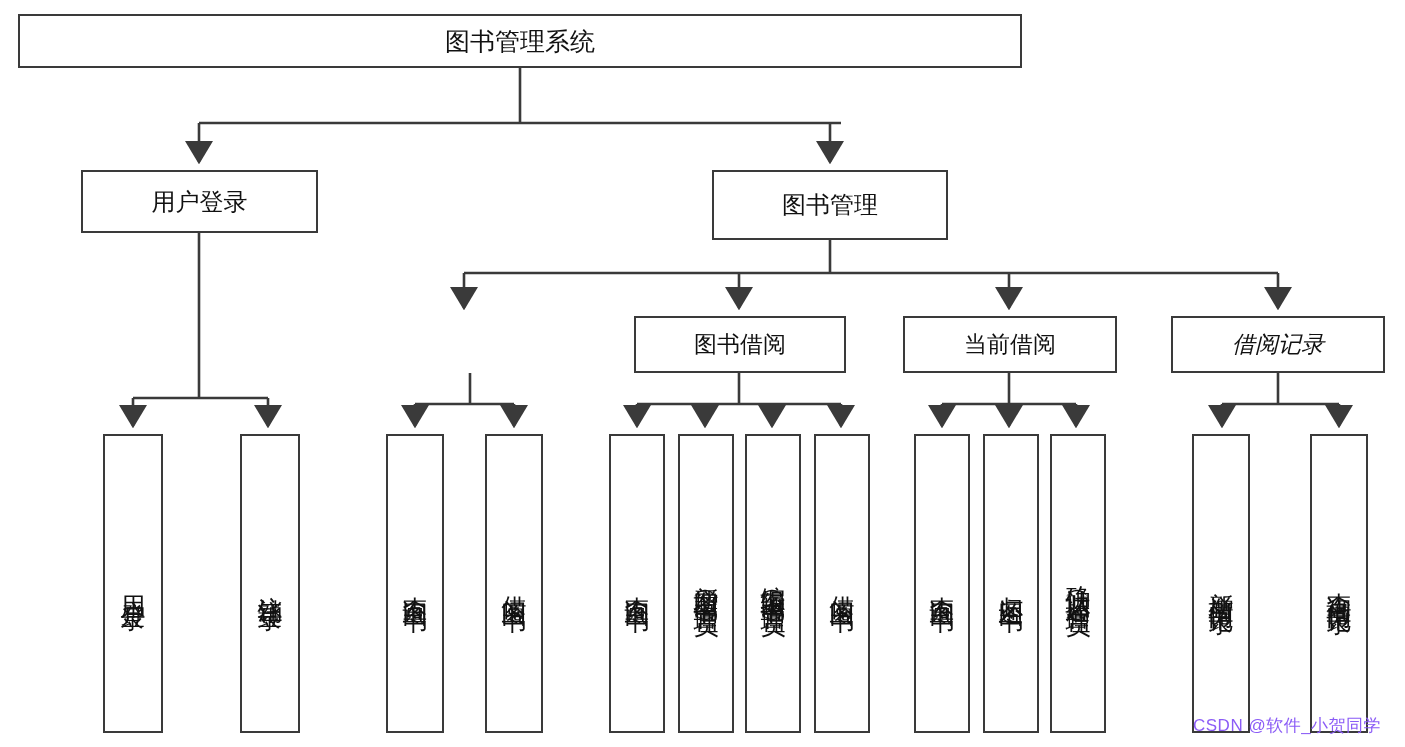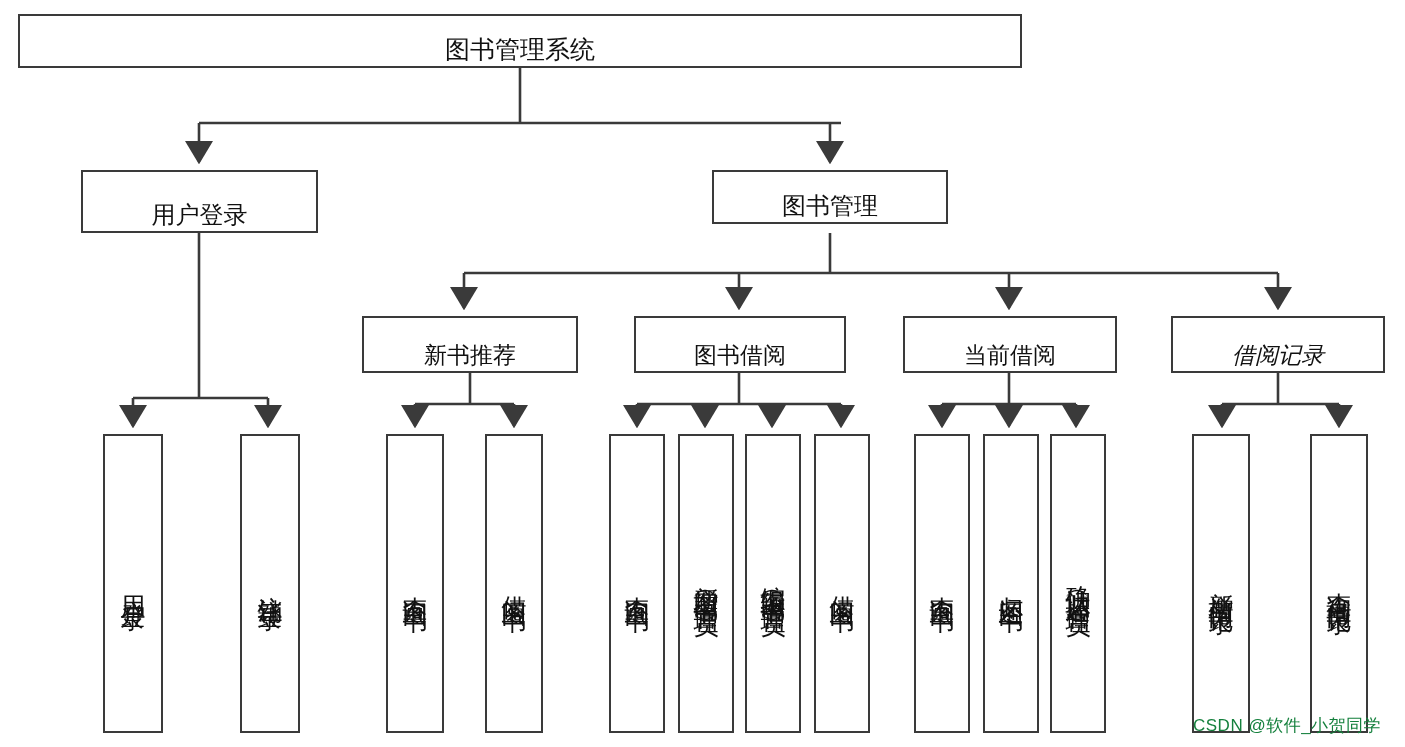--- a/index.html
+++ b/index.html
@@ -11,21 +11,21 @@
   }
   #stage{position:relative;width:1405px;height:747px;}
   svg#wires{position:absolute;left:0;top:0;width:1405px;height:747px;}
 
   .node{
     position:absolute;
     background:#ffffff;
     border:2.5px solid #3a3a3a;
     box-sizing:border-box;
     display:flex;
-    align-items:flex-end;
+    align-items:center;
     justify-content:center;
     color:#111111;
   }
   .node.root{font-size:25px;}
   .node.lvl1{font-size:24px;}
   .node.lvl2{font-size:23px;}
 
   .leaf{
     position:absolute;
     background:#ffffff;
@@ -42,21 +42,21 @@
     text-orientation:upright;
     letter-spacing:4px;
     line-height:1;
     white-space:nowrap;
   }
 
   .watermark{
     position:absolute;
     left:1193px; top:714px;
     font-size:17px;
-    color:#15803d;
+    color:#8b5cf6;
     letter-spacing:0.5px;
     white-space:nowrap;
   }
 </style>
 </head>
 <body>
 
 <div id="stage">
 
   <svg id="wires" viewBox="0 0 1405 747" xmlns="http://www.w3.org/2000/svg">
@@ -109,27 +109,24 @@
     </g>
   </svg>
 
   <div class="node root" style="left:18px;top:14px;width:1004px;height:54px;">
     <span>图书管理系统</span>
   </div>
 
   <div class="node lvl1" style="left:81px;top:170px;width:237px;height:63px;">
     <span>用户登录</span>
   </div>
-  <div class="node lvl1" style="left:712px;top:170px;width:236px;height:54px;">
+  <div class="node lvl1" style="left:712px;top:170px;width:236px;height:70px;">
     <span>图书管理</span>
   </div>
 
-  <div class="node lvl2" style="left:362px;top:316px;width:216px;height:57px;">
-    <span>新书推荐</span>
-  </div>
   <div class="node lvl2" style="left:903px;top:316px;width:214px;height:57px;">
     <span>当前借阅</span>
   </div>
   <div class="node lvl2" style="left:634px;top:316px;width:212px;height:57px;">
     <span>图书借阅</span>
   </div>
   <div class="node lvl2" style="left:1171px;top:316px;width:214px;height:57px;font-style:italic;">
     <span>借阅记录</span>
   </div>
 

